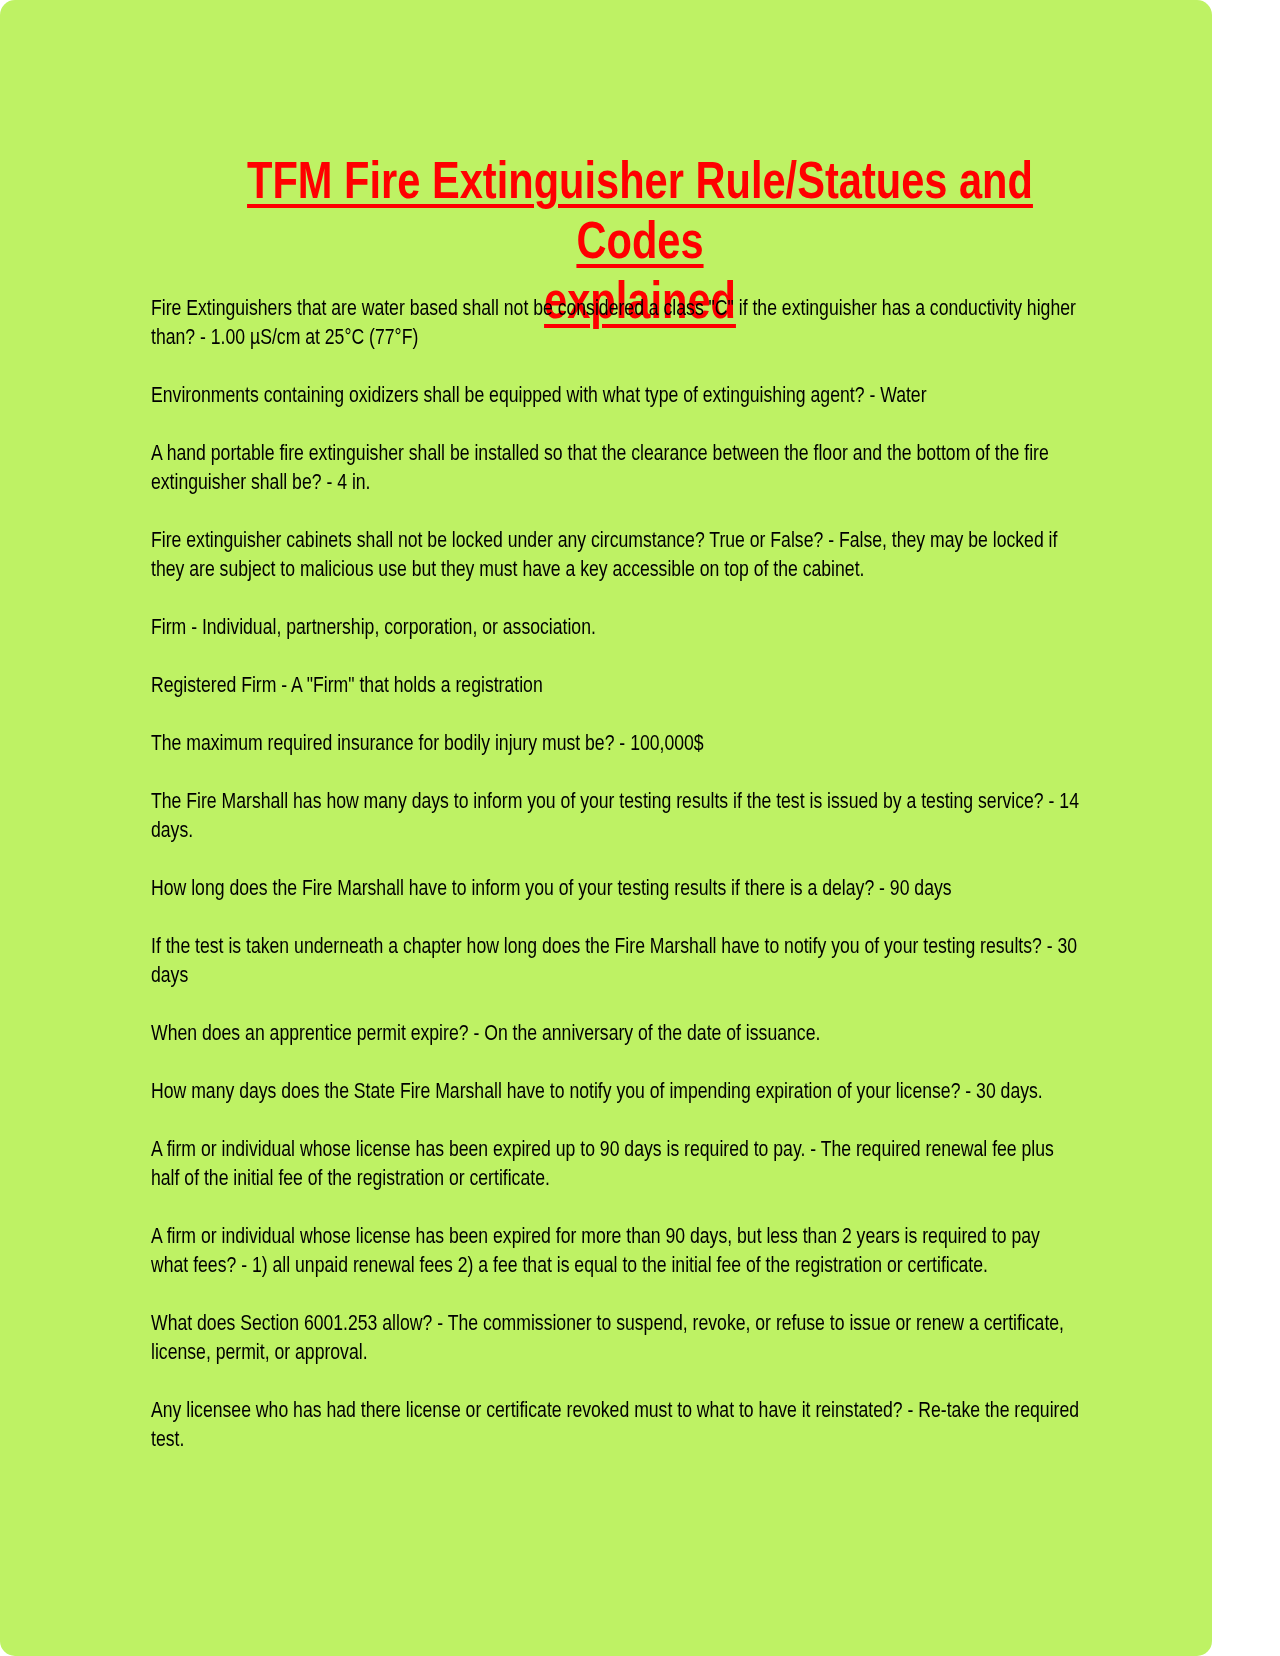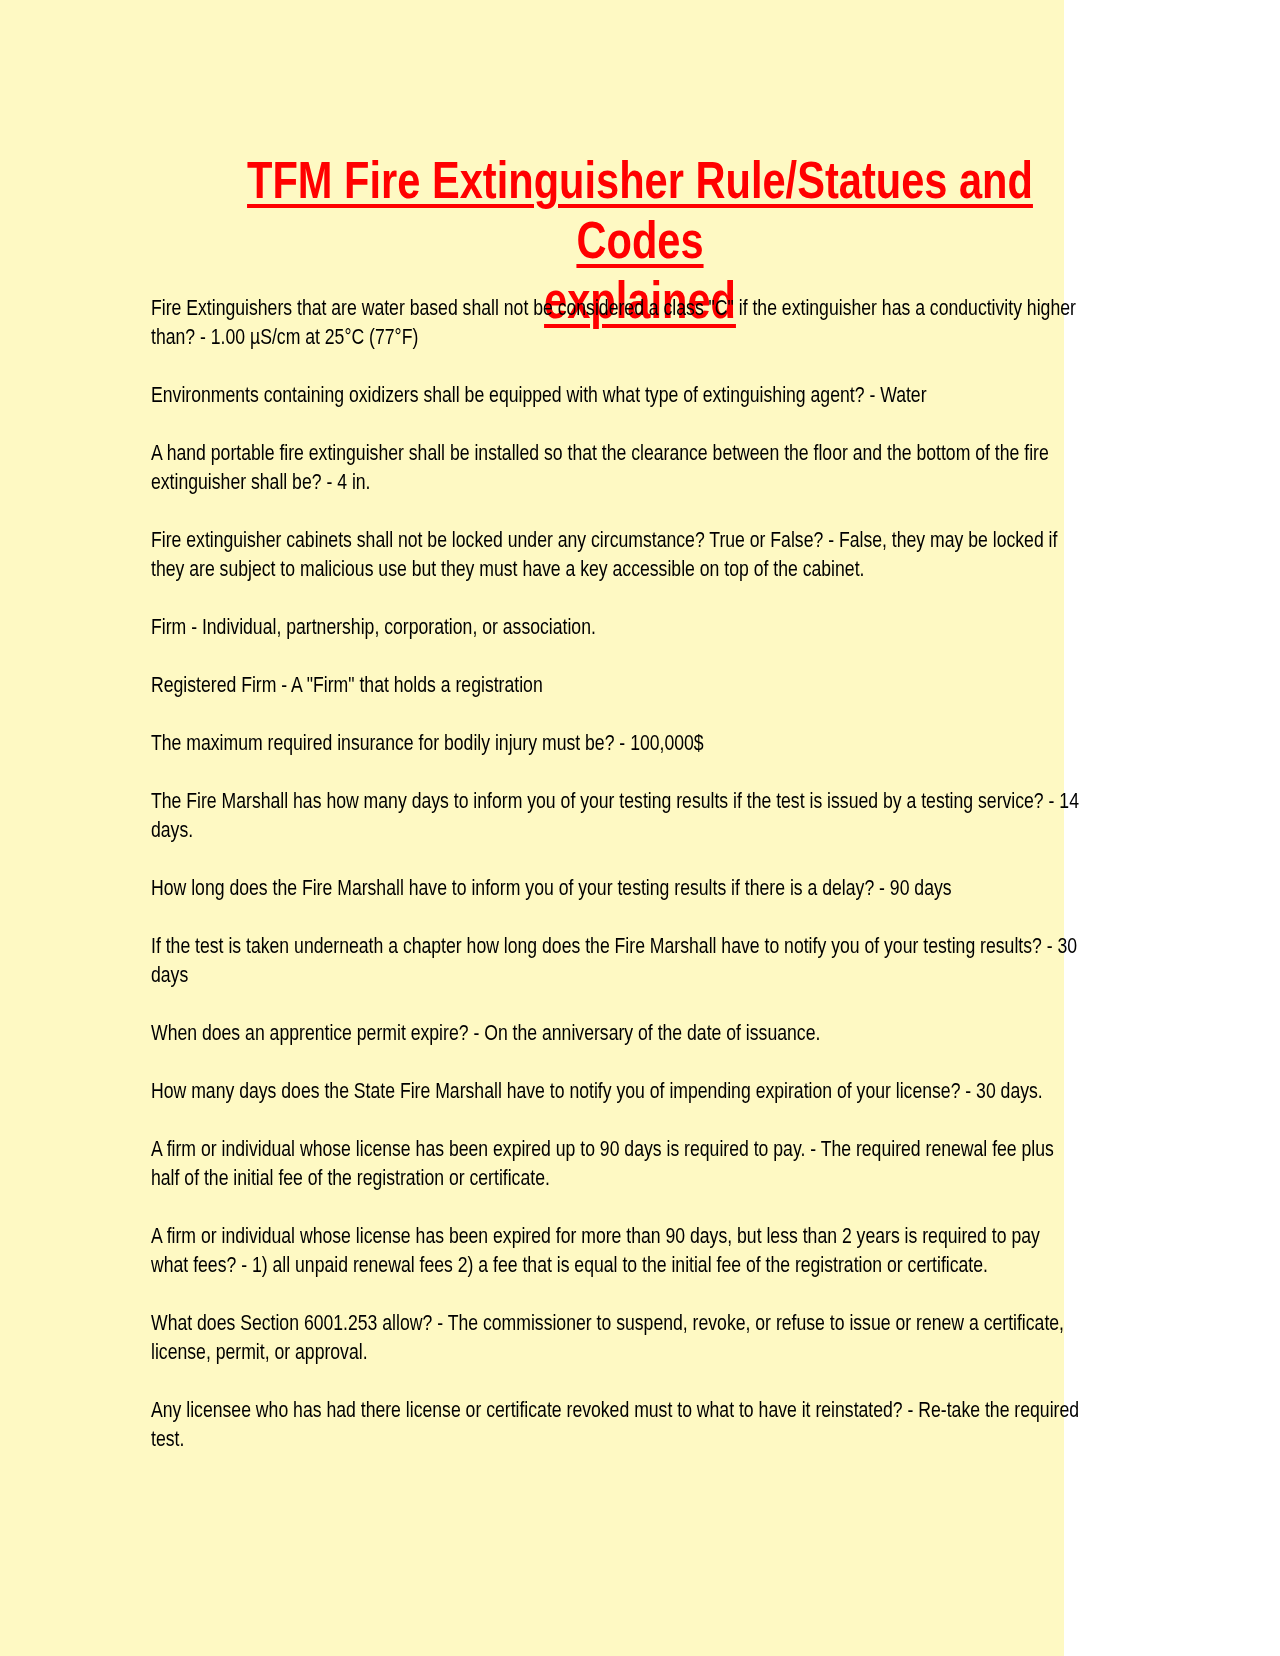--- a/index.html
+++ b/index.html
@@ -12,23 +12,24 @@
     height: 1656px;
     position: relative;
     overflow: hidden;
     font-family: "Liberation Sans", sans-serif;
     color: #000000;
   }
   .page {
     position: absolute;
     left: 0;
     top: 0;
-    width: 1064px;
+    width: 1212px;
     height: 1656px;
-    background: #fef9c3;
+    background: #bef264;
+    border-radius: 15px;
   }
   
   .title-wrap {
     position: absolute;
     left: 0;
     top: 150px;
     width: 1280px;
     text-align: center;
   }
   .title {

